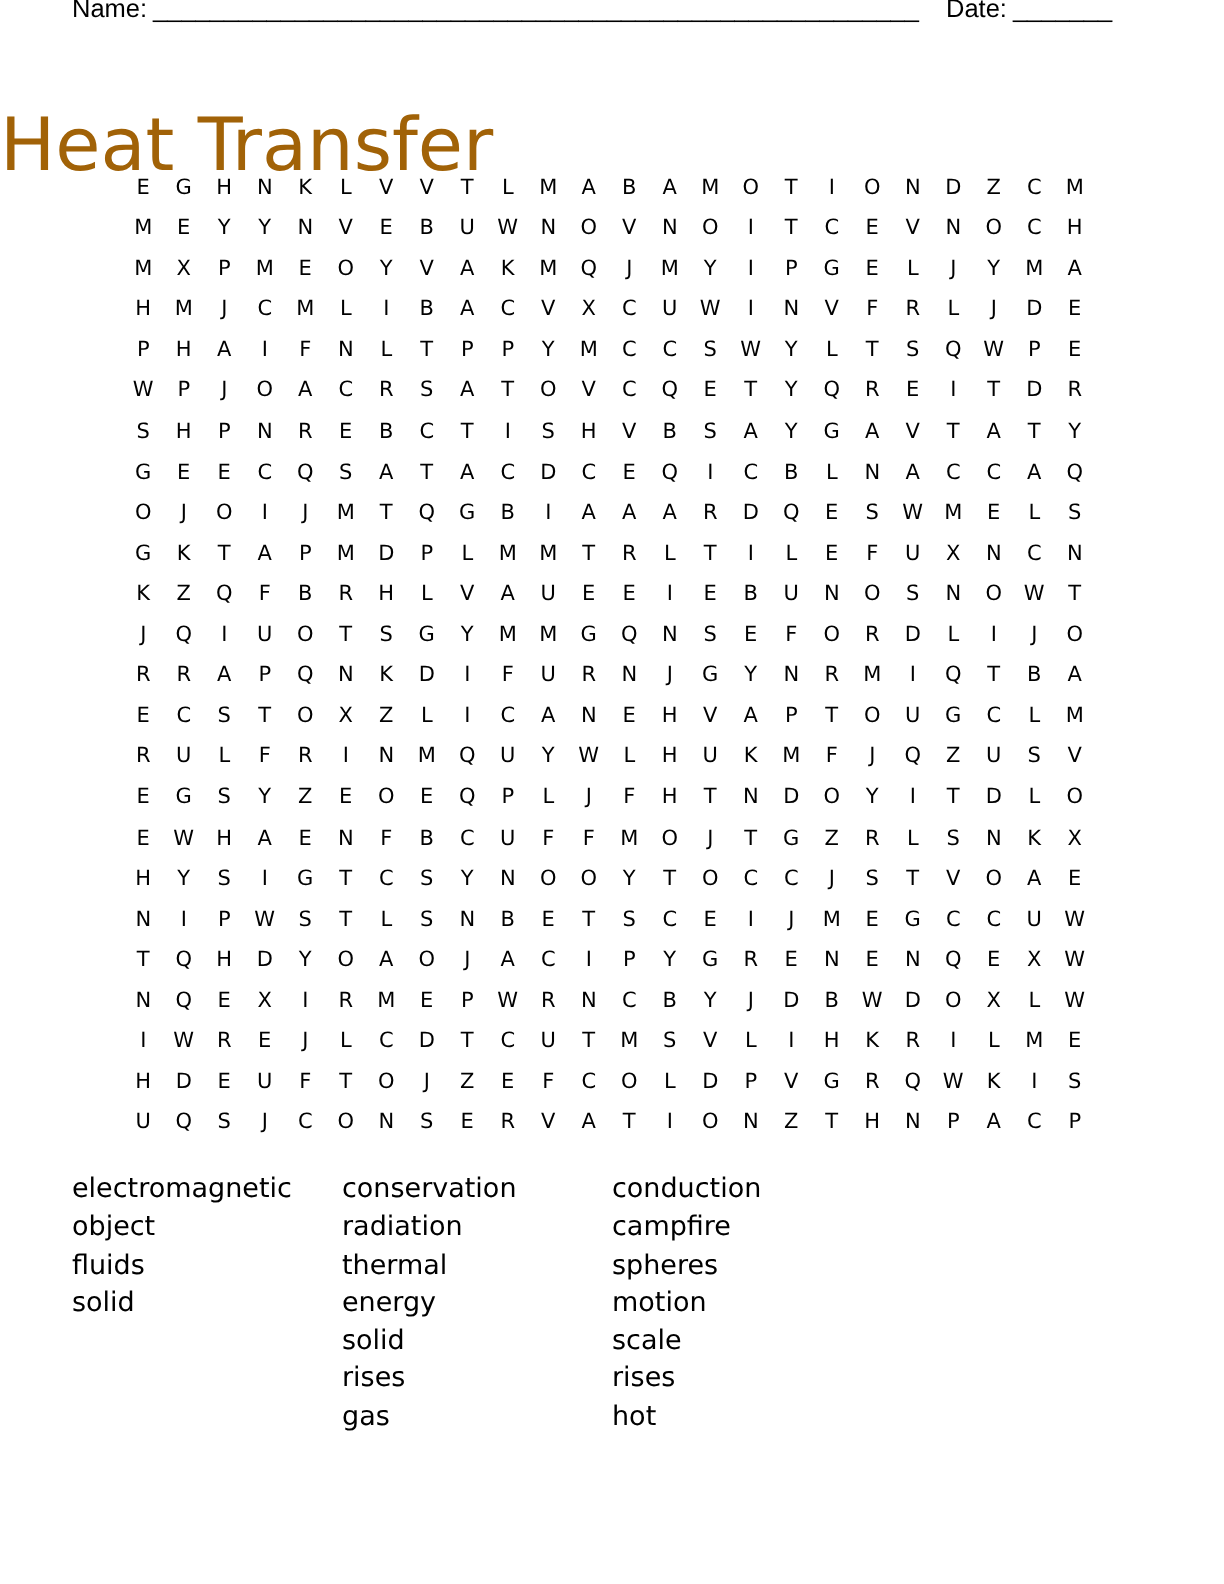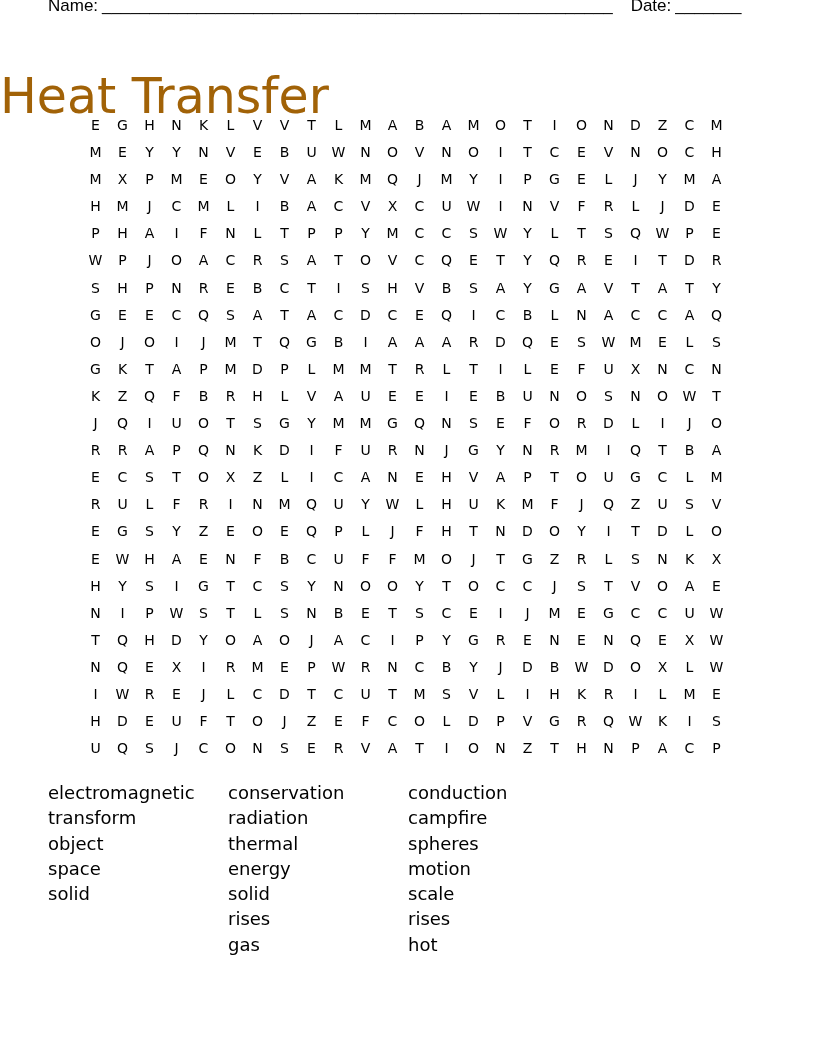--- a/index.html
+++ b/index.html
@@ -619,23 +619,22 @@
     <span class="cell">N</span>
     <span class="cell">P</span>
     <span class="cell">A</span>
     <span class="cell">C</span>
     <span class="cell">P</span>
   </div>
 
 <div class="words" id="word-list">
     <div class="col">
       <span class="word">electromagnetic</span>
-      <span class="word">transform</span>
       <span class="word">object</span>
-      <span class="word">space</span>
+      <span class="word">fluids</span>
       <span class="word">solid</span>
     </div>
     <div class="col">
       <span class="word">conservation</span>
       <span class="word">radiation</span>
       <span class="word">thermal</span>
       <span class="word">energy</span>
       <span class="word">solid</span>
       <span class="word">rises</span>
       <span class="word">gas</span>

